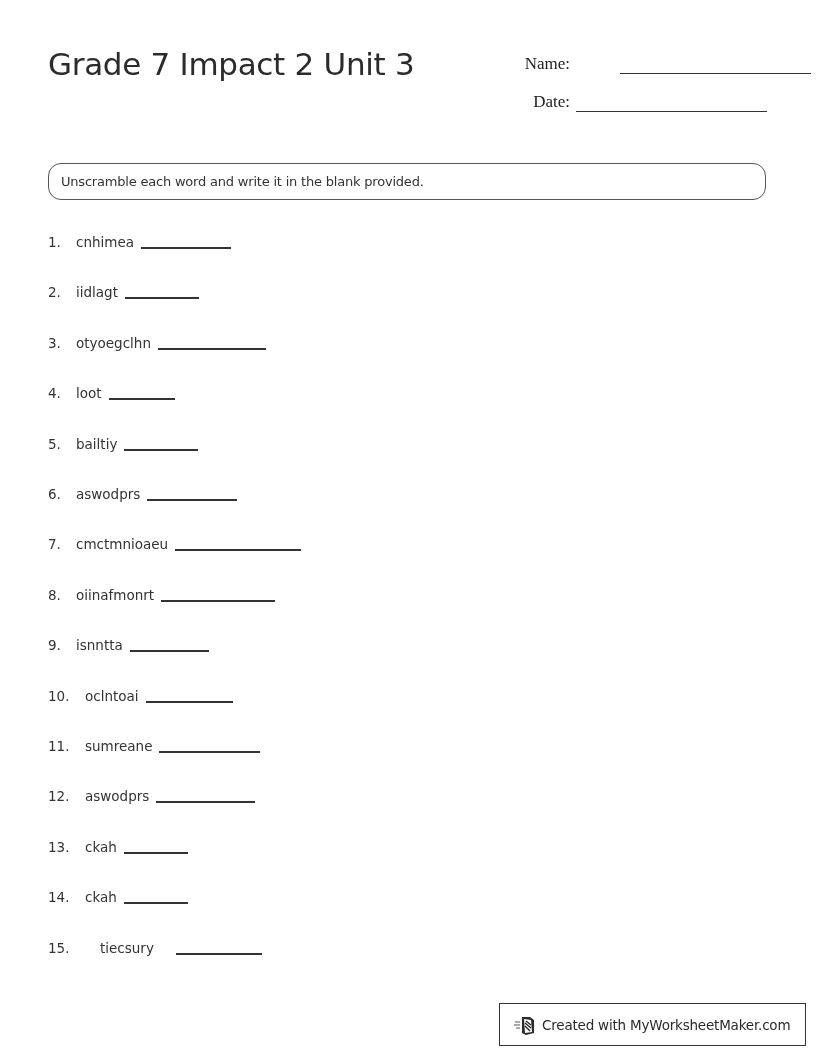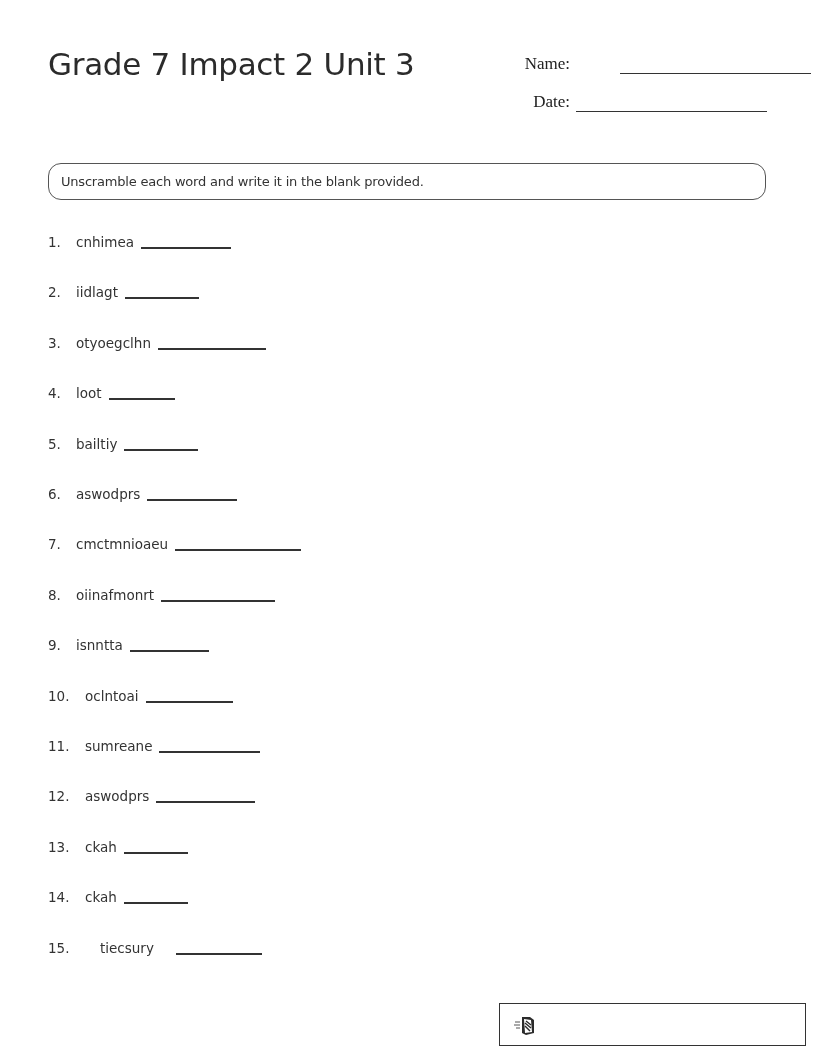--- a/index.html
+++ b/index.html
@@ -216,13 +216,14 @@
   <svg class="logo" viewBox="0 0 22 22">
     <line x1="1" y1="8" x2="6" y2="8" stroke="#555" stroke-width="1"></line>
     <line x1="0" y1="11" x2="6" y2="11" stroke="#555" stroke-width="1"></line>
     <line x1="2" y1="14" x2="6" y2="14" stroke="#555" stroke-width="1"></line>
     <polygon points="8,3 16,3 20,6 20,19 12,21 8,19" fill="#2b2b2b"></polygon>
     <polygon points="10,5 17,6 18,18 11,19" fill="#ffffff"></polygon>
     <line x1="11" y1="9" x2="17" y2="14" stroke="#2b2b2b" stroke-width="1.4"></line>
     <line x1="11" y1="12" x2="16" y2="17" stroke="#2b2b2b" stroke-width="1.4"></line>
     <line x1="12" y1="7" x2="17" y2="11" stroke="#2b2b2b" stroke-width="1.4"></line>
   </svg>
+  <span>Created with MyWorksheetMaker.com</span>
 </div>
 
 </body></html>

